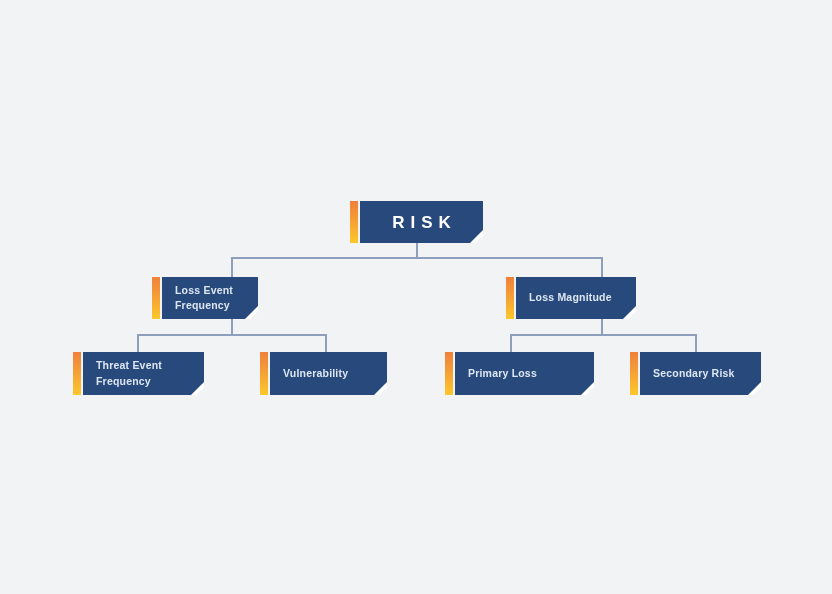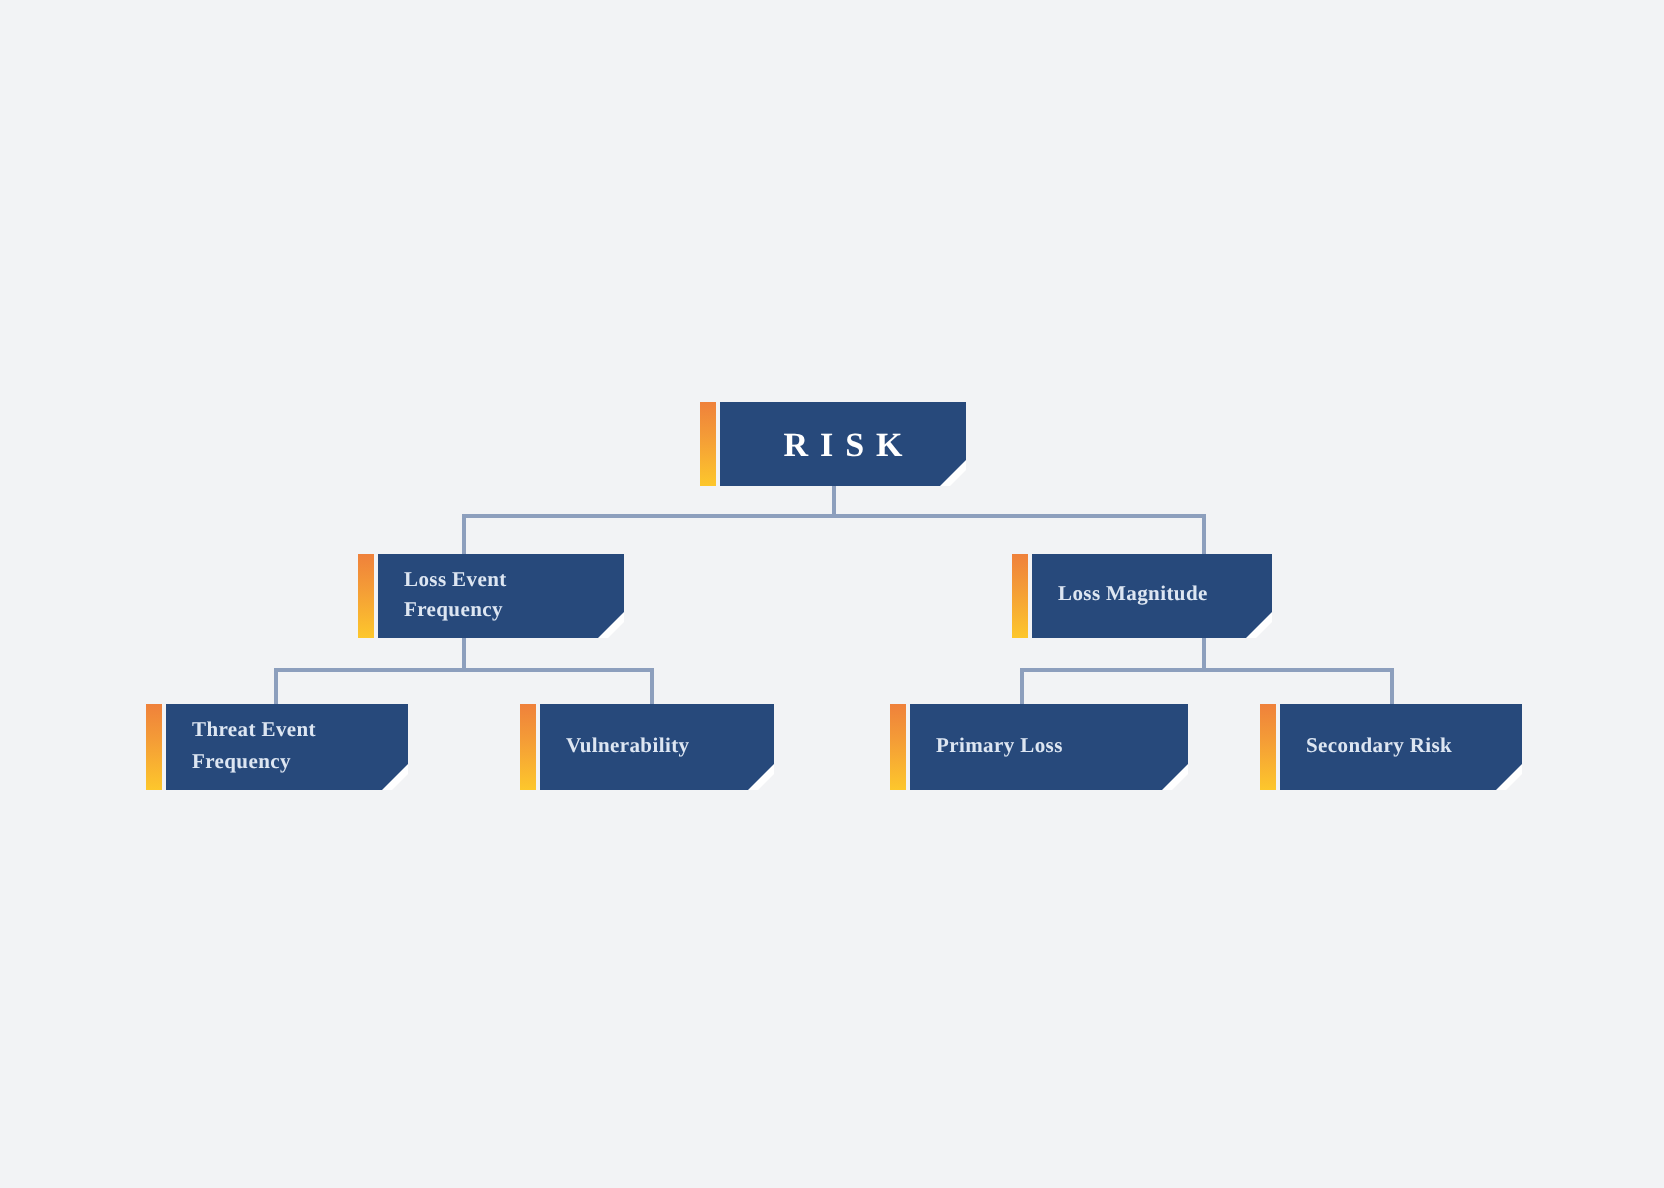--- a/index.html
+++ b/index.html
@@ -12,21 +12,20 @@
     position: relative;
     width: 832px;
     height: 594px;
     background: #f2f3f5;
     overflow: hidden;
   }
 
   
   .node {
     position: absolute;
-    font-family: Liberation Serif, serif;
   }
   .node .stripe {
     position: absolute;
     left: 0;
     top: 0;
     bottom: 0;
     width: 8px;
     background: linear-gradient(180deg, #ef813b 0%, #f49b37 40%, #fdc72c 100%);
   }
   .node .body {
@@ -96,21 +95,21 @@
 
   <div class="node root" style="left:350px; top:201px; width:133px; height:42px;">
     <span class="stripe"></span>
     <span class="body">
       <span class="fill">
         <span class="label">RISK</span>
       </span>
     </span>
   </div>
 
-  <div class="node" style="left:179px; top:277px; width:133px; height:42px;">
+  <div class="node" style="left:152px; top:277px; width:106px; height:42px;">
     <span class="stripe"></span>
     <span class="body">
       <span class="fill">
         <span class="label">Loss Event Frequency</span>
       </span>
     </span>
   </div>
 
   <div class="node" style="left:506px; top:277px; width:130px; height:42px;">
     <span class="stripe"></span>

